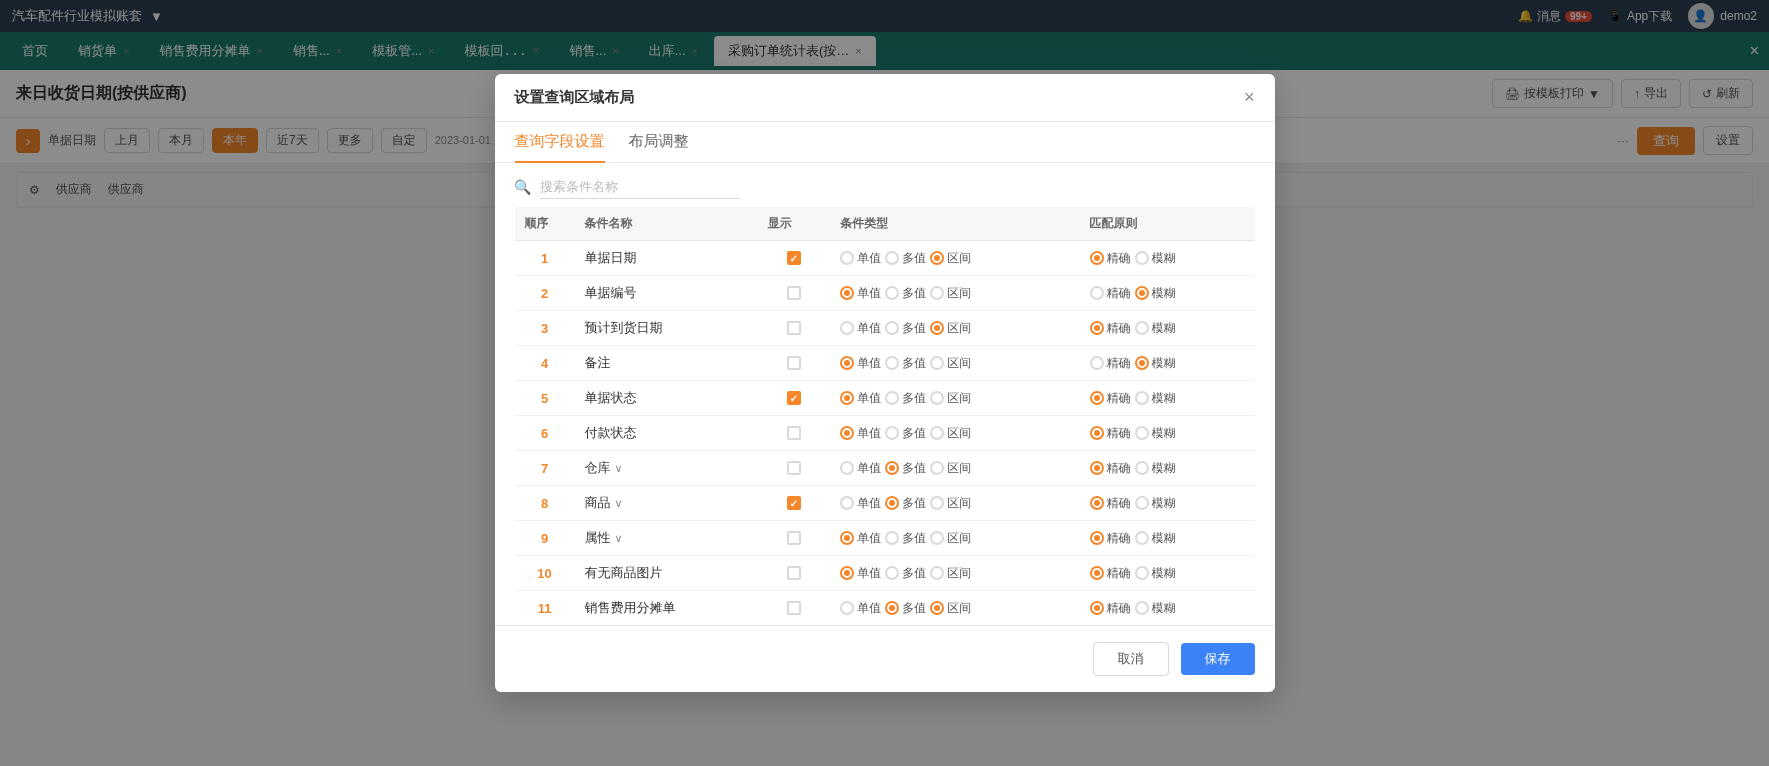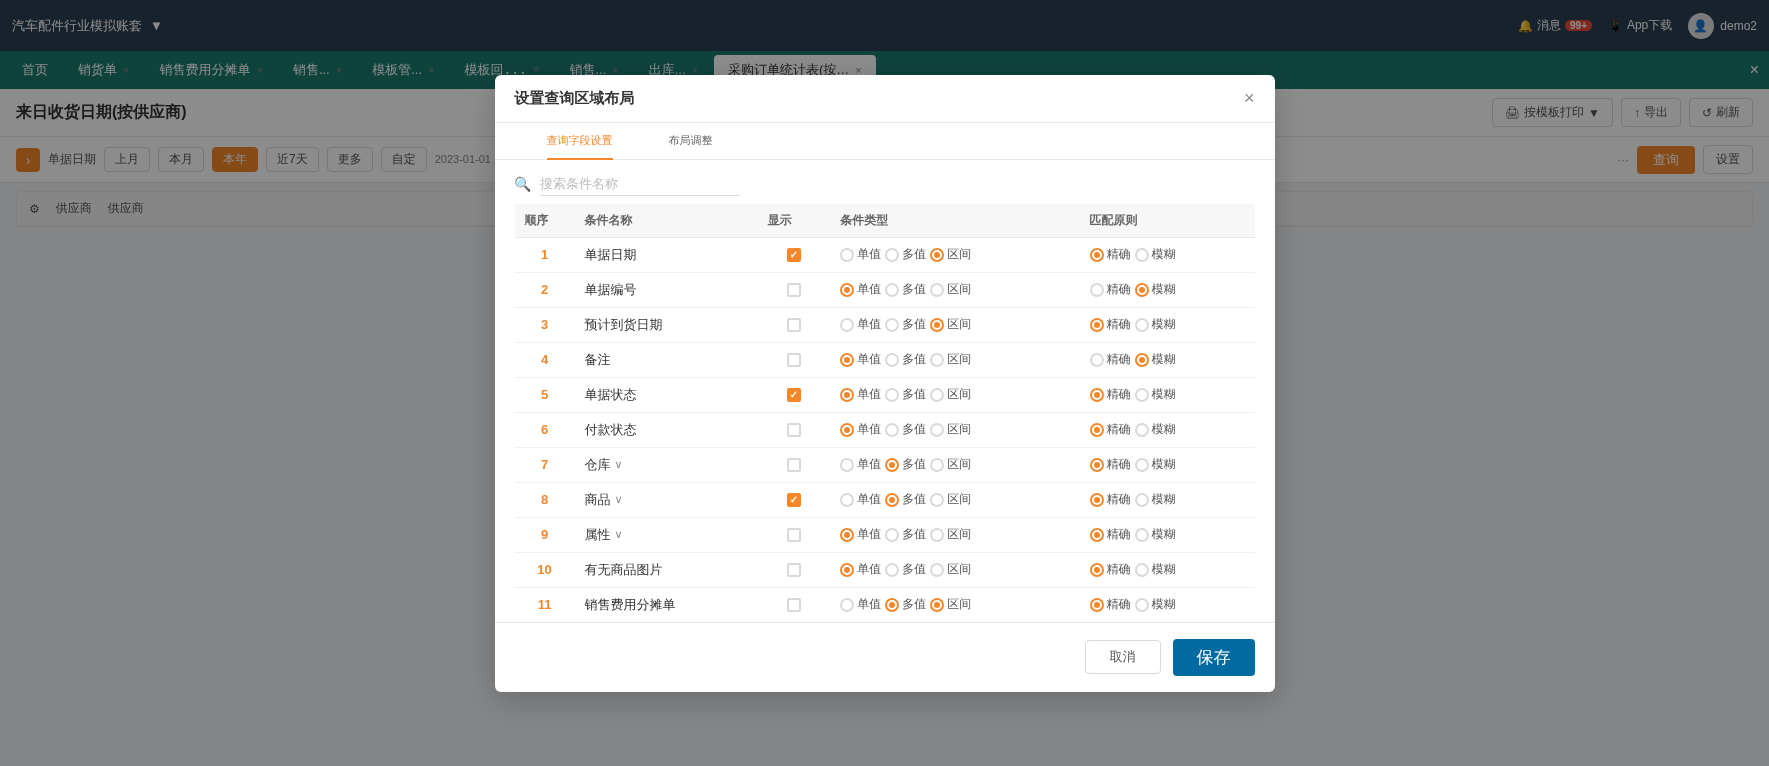--- a/index.html
+++ b/index.html
@@ -1,20 +1,20 @@
 <!DOCTYPE html>
 <html><head>
   <meta charset="utf-8">
   <style>
     * { box-sizing: border-box; margin: 0; padding: 0; }
     body { font-family: "Microsoft YaHei", "PingFang SC", sans-serif; font-size: 13px; background: #f0f2f5; overflow: hidden; }
 
     
     .top-header {
-      height: 51px;
+      height: 32px;
       background: #2c3e50;
       display: flex;
       align-items: center;
       justify-content: space-between;
       padding: 0 12px;
       color: #fff;
     }
     .top-header-left { display: flex; align-items: center; gap: 8px; font-size: 13px; }
     .top-header-right { display: flex; align-items: center; gap: 16px; font-size: 12px; }
     .badge-red {
@@ -183,26 +183,25 @@
     .modal-close { cursor: pointer; font-size: 18px; color: #888; background: none; border: none; }
 
     .modal-tabs {
       display: flex;
       padding: 0 20px;
       border-bottom: 1px solid #e8e8e8;
       gap: 24px;
     }
     .modal-tab {
       padding: 10px 0;
-      font-size: 11px;
+      font-size: 15px;
       color: #666;
       cursor: pointer;
       border-bottom: 2px solid transparent;
       margin-bottom: -1px;
-      margin-left: 32px;
     }
     .modal-tab.active {
       color: #f5872a;
       border-bottom-color: #f5872a;
     }
 
     .modal-search {
       padding: 12px 20px 8px;
       display: flex;
       align-items: center;
@@ -310,26 +309,26 @@
       padding: 7px 24px;
       border: 1px solid #d9d9d9;
       background: #fff;
       color: #555;
       border-radius: 4px;
       cursor: pointer;
       font-size: 13px;
     }
     .btn-save {
       padding: 7px 24px;
-      background: #0369a1;
+      background: #3b82f6;
       color: #fff;
       border: none;
       border-radius: 4px;
       cursor: pointer;
-      font-size: 17px;
+      font-size: 13px;
     }
 
     
     .modal-table-container::-webkit-scrollbar { width: 6px; }
     .modal-table-container::-webkit-scrollbar-track { background: #f0f0f0; }
     .modal-table-container::-webkit-scrollbar-thumb { background: #ccc; border-radius: 3px; }
 
     .condition-name { display: flex; align-items: center; gap: 4px; }
     .expand-arrow { color: #888; font-size: 11px; }
   </style>

